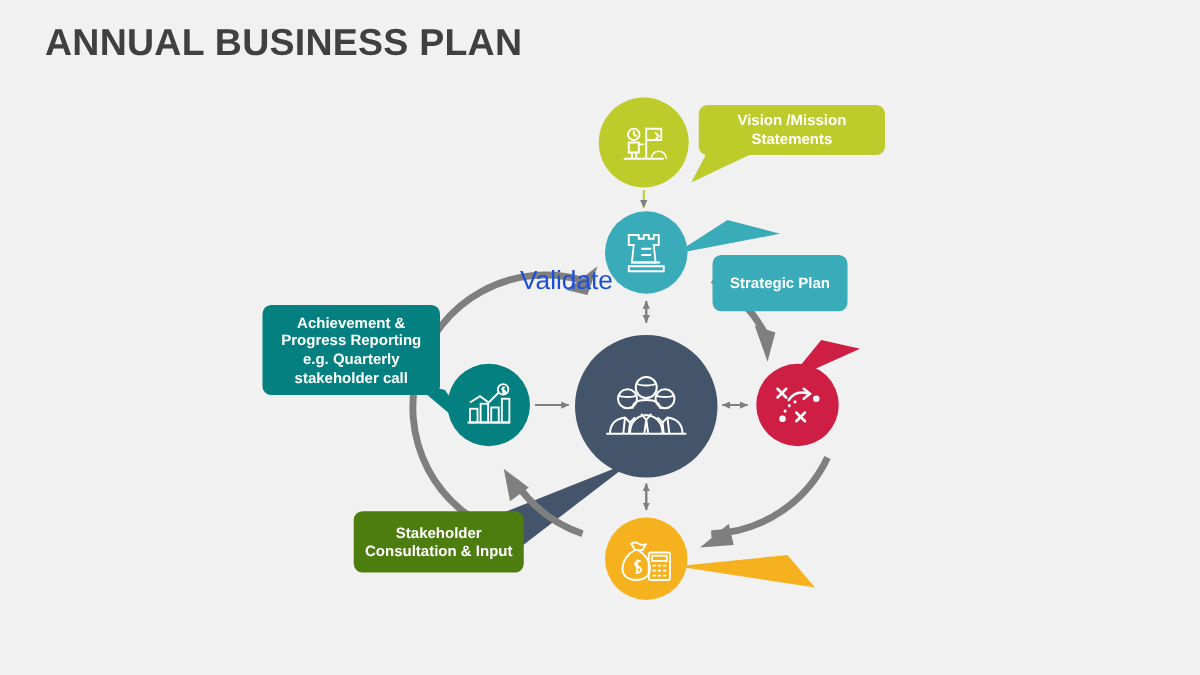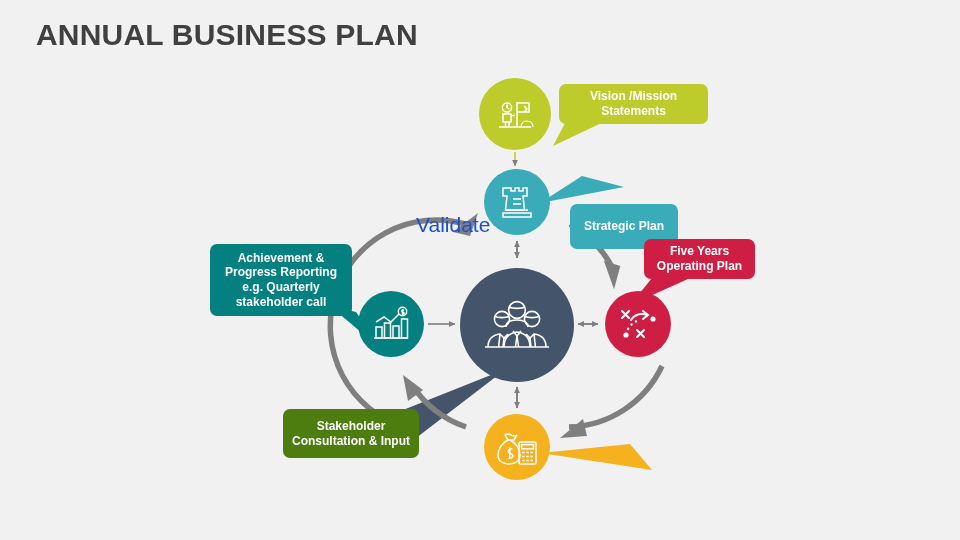--- a/index.html
+++ b/index.html
@@ -187,23 +187,20 @@
   <div class="validate-label" style="left:374px;top:213px;">Validate</div>
 
   <div class="callout" style="left:559px;top:84px;width:149px;height:40px;background:#bdcc2a;font-size:12px;">
     <span>Vision /Mission Statements</span>
   </div>
 
   <div class="callout" style="left:570px;top:157px;width:108px;height:45px;background:#3aabb8;font-size:12px;margin-top:47px;">
     <span>Strategic Plan</span>
   </div>
 
-  <div class="callout" style="left:644px;top:239px;width:111px;height:40px;background:#cf1e44;font-size:12px;">
-    <span>Five Years Operating Plan</span>
-  </div>
 
 
   <div class="callout" style="left:283px;top:409px;width:136px;height:49px;background:#4d7c0f;font-size:12px;">
     <span>Stakeholder Consultation &amp; Input</span>
   </div>
 
   <div class="callout" style="left:210px;top:244px;width:142px;height:72px;background:#03807f;font-size:12px;">
     <span>Achievement &amp; Progress Reporting e.g. Quarterly stakeholder call</span>
   </div>
 

